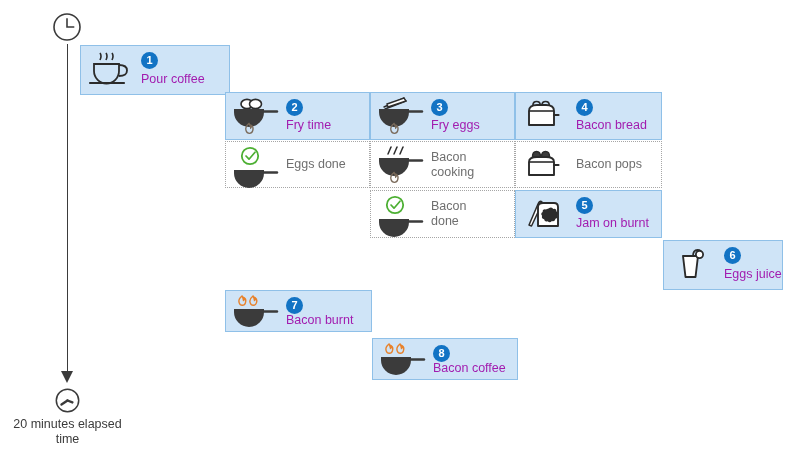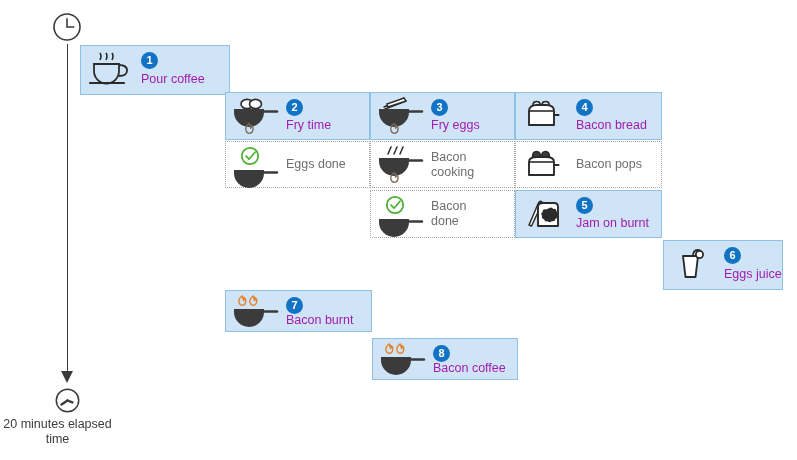--- a/index.html
+++ b/index.html
@@ -47,21 +47,21 @@
   }
   .clock-bottom {
     position: absolute;
     left: 55px;
     top: 388px;
     width: 25px;
     height: 25px;
   }
   .elapsed-label {
     position: absolute;
-    left: 0;
+    left: 10px;
     top: 417px;
     width: 115px;
     text-align: center;
     font-size: 12.5px;
     line-height: 15px;
     color: #3b3b3b;
   }
 
   
   .box {

